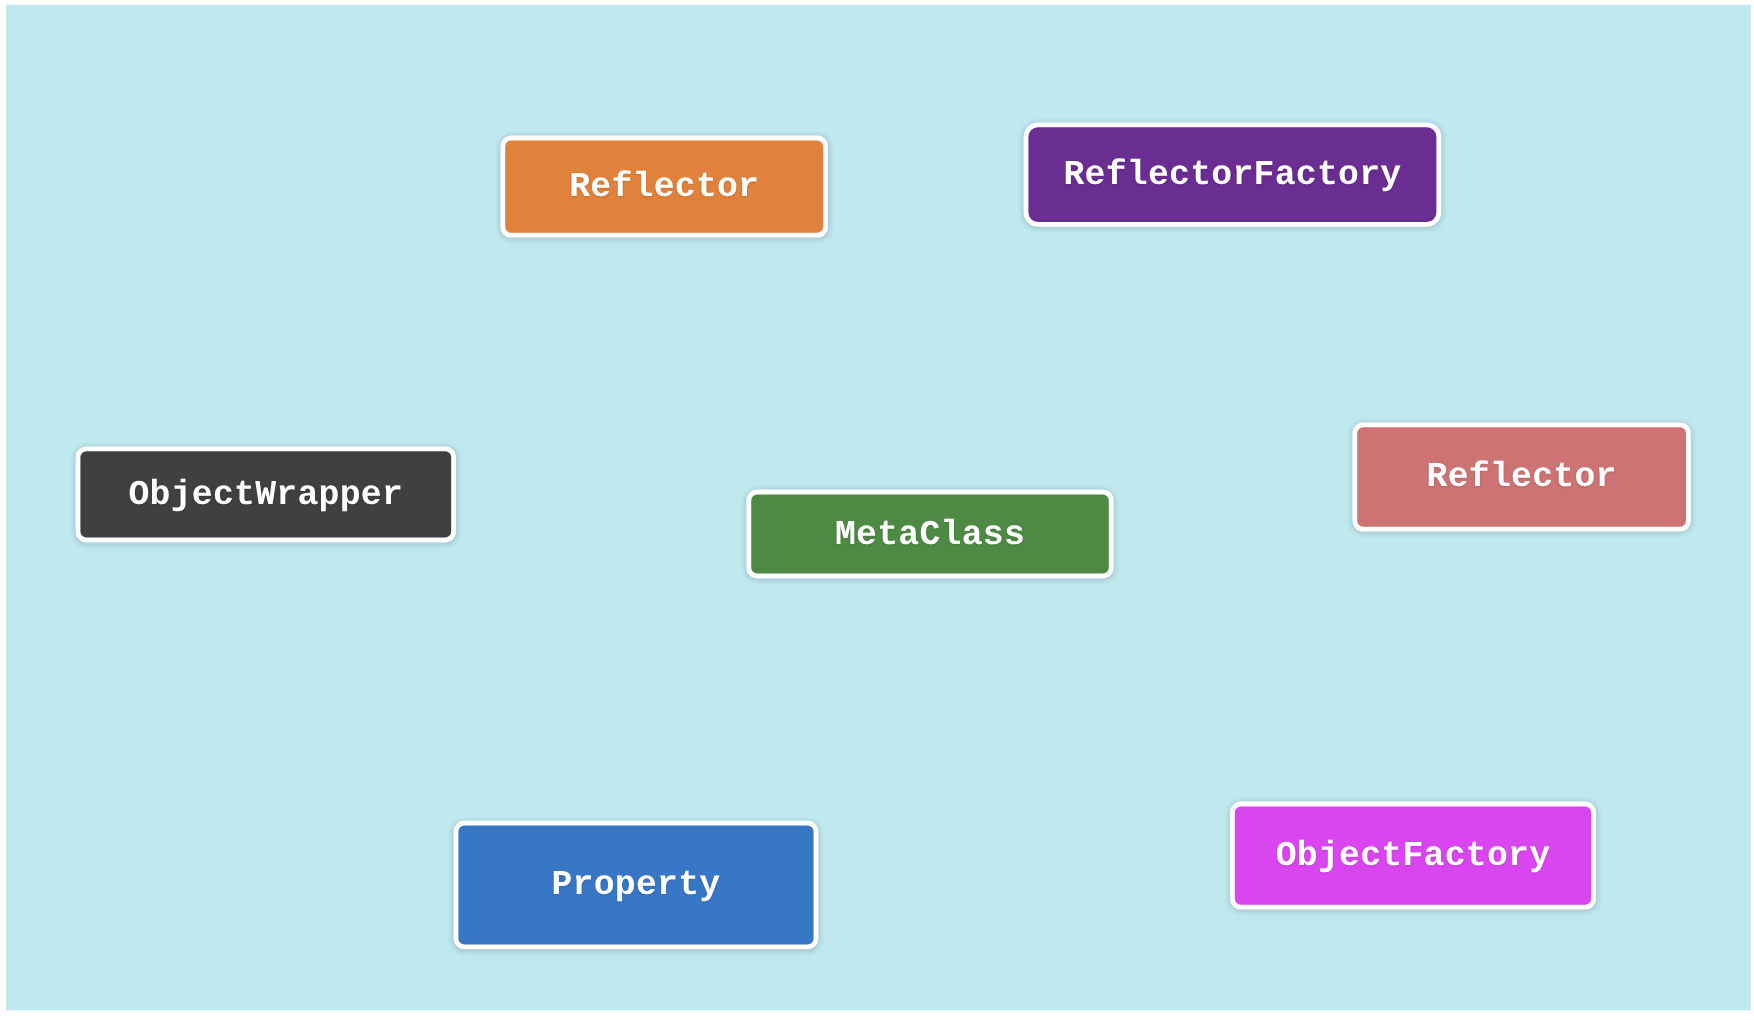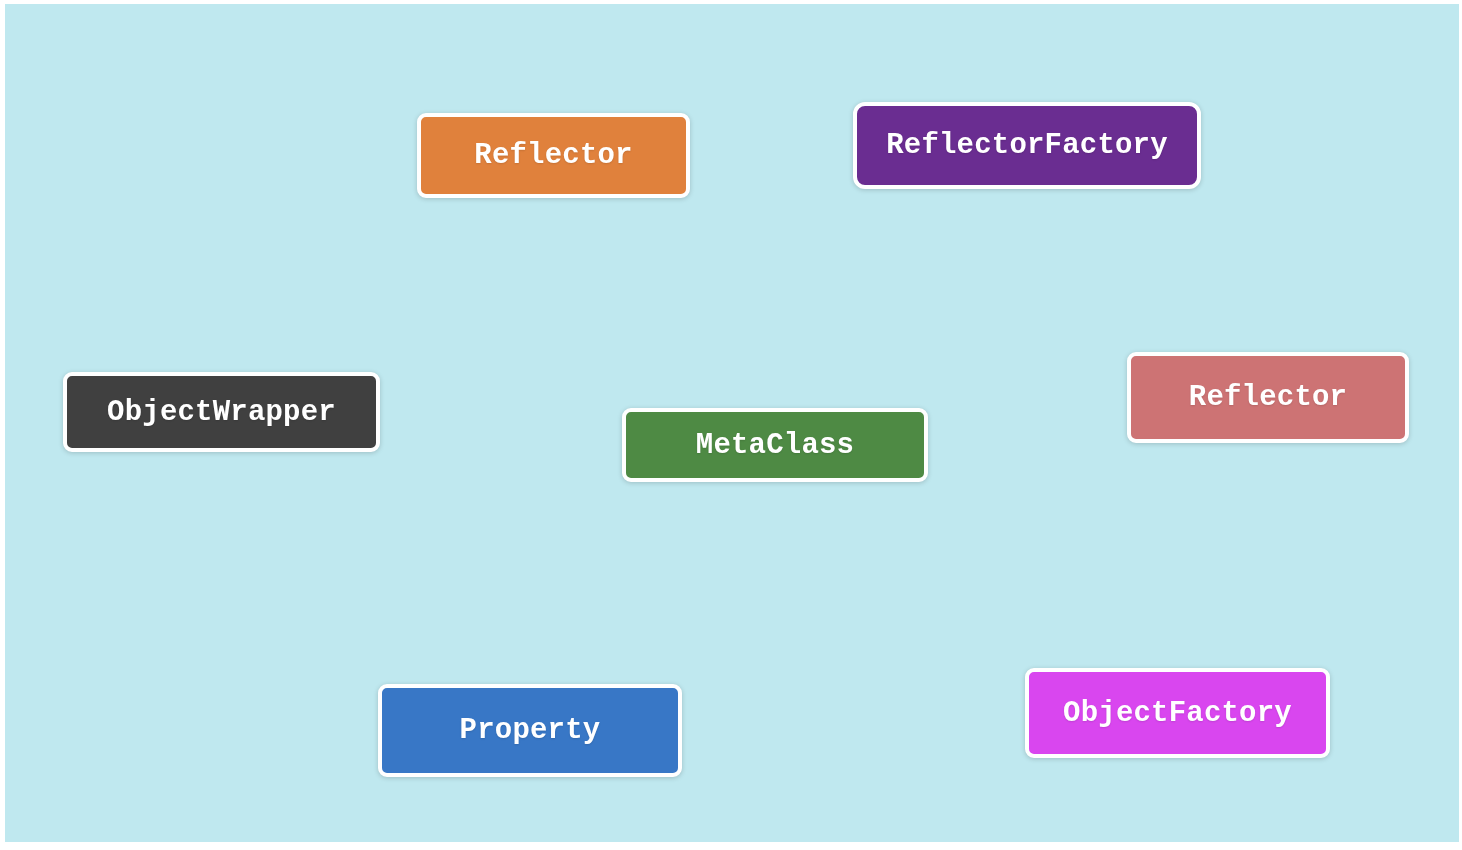--- a/index.html
+++ b/index.html
@@ -53,19 +53,19 @@
     </div>
     <div class="node" style="left: 58px; top: 368px; width: 317px; height: 80px; background: #404040;">
       <span class="node-label">ObjectWrapper</span>
     </div>
     <div class="node" style="left: 617px; top: 404px; width: 306px; height: 74px; background: rgb(78, 138, 68);">
       <span class="node-label">MetaClass</span>
     </div>
     <div class="node" style="left: 1122px; top: 348px; width: 282px; height: 91px; background: rgb(205, 115, 116);">
       <span class="node-label">Reflector</span>
     </div>
-    <div class="node" style="left: 373px; top: 680px; width: 304px; height: 93px; background: rgb(56, 119, 198);">
+    <div class="node" style="left: 373px; top: 680px; width: 304px; height: 107px; background: rgb(56, 119, 198);">
       <span class="node-label">Property</span>
     </div>
     <div class="node" style="left: 1020px; top: 664px; width: 305px; height: 90px; background: #d946ef;">
       <span class="node-label">ObjectFactory</span>
     </div>
   </div>
 
 </body></html>

